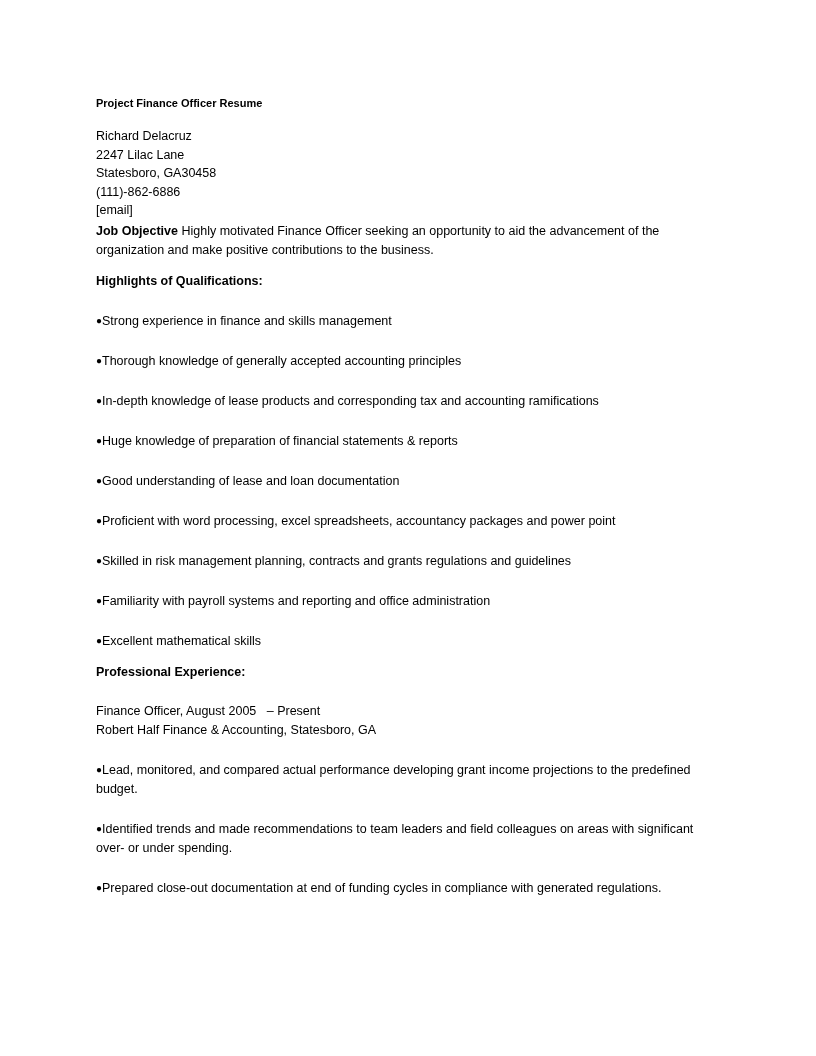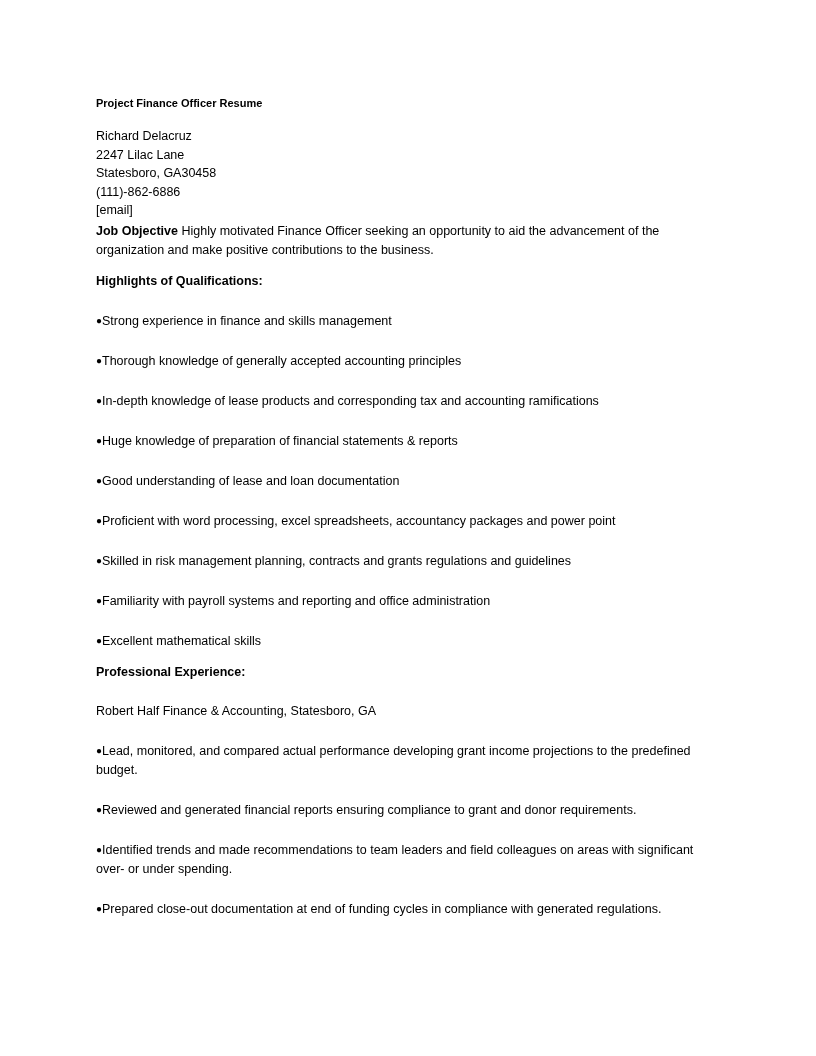--- a/index.html
+++ b/index.html
@@ -44,22 +44,22 @@
     <div class="bullet"><span class="dot">●</span><span>Good understanding of lease and loan documentation</span></div>
     <div class="bullet"><span class="dot">●</span><span>Proficient with word processing, excel spreadsheets, accountancy packages and power point</span></div>
     <div class="bullet"><span class="dot">●</span><span>Skilled in risk management planning, contracts and grants regulations and guidelines</span></div>
     <div class="bullet"><span class="dot">●</span><span>Familiarity with payroll systems and reporting and office administration</span></div>
     <div class="bullet" style="margin-bottom:0"><span class="dot">●</span><span>Excellent mathematical skills</span></div>
   </div>
 
   <div class="section">Professional Experience:</div>
 
   <div class="job">
+    <div style="white-space:pre">Finance Officer, August 2005   – Present</div>
     <div>Robert Half Finance &amp; Accounting, Statesboro, GA</div>
   </div>
 
   <div>
     <div class="bullet"><span class="dot">●</span><span>Lead, monitored, and compared actual performance developing grant income projections to the predefined budget.</span></div>
-    <div class="bullet"><span class="dot">●</span><span>Reviewed and generated financial reports ensuring compliance to grant and donor requirements.</span></div>
     <div class="bullet"><span class="dot">●</span><span>Identified trends and made recommendations to team leaders and field colleagues on areas with significant over- or under spending.</span></div>
     <div class="bullet"><span class="dot">●</span><span>Prepared close-out documentation at end of funding cycles in compliance with generated regulations.</span></div>
   </div>
 </div>
 
 </body></html>

